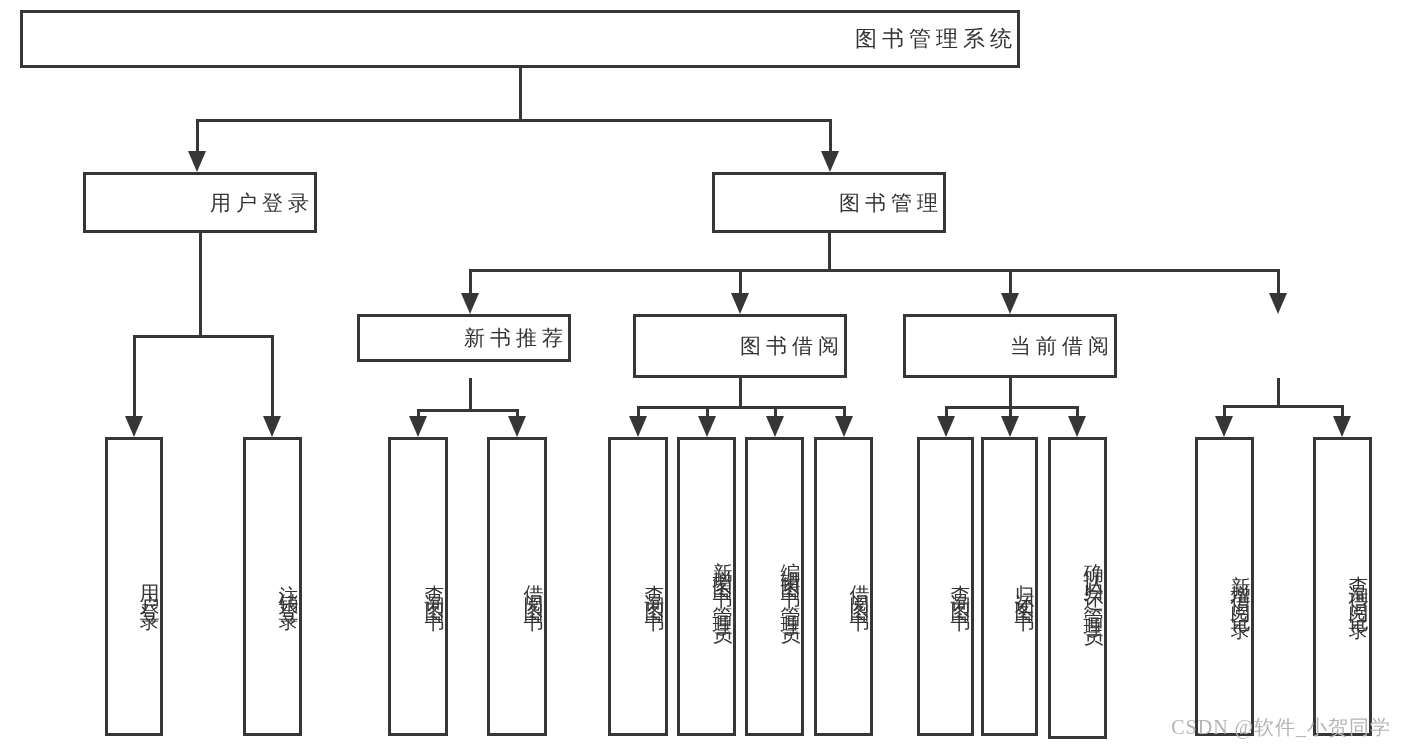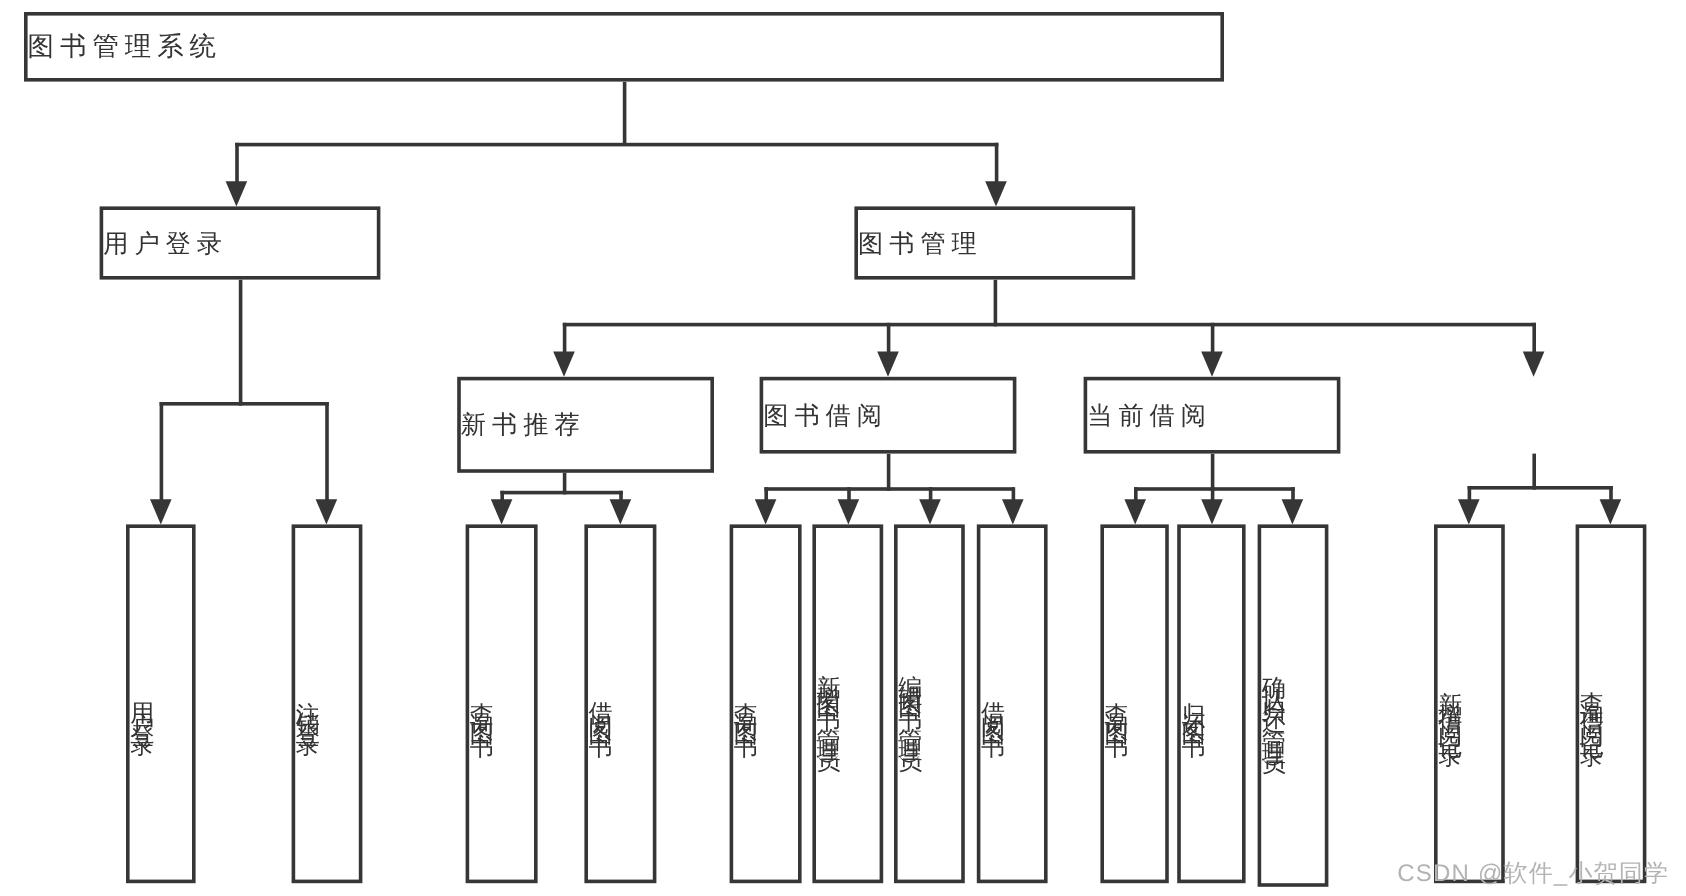--- a/index.html
+++ b/index.html
@@ -15,21 +15,21 @@
     background: var(--bg, #ffffff);
     overflow: hidden;
   }
   .box {
     position: absolute;
     box-sizing: border-box;
     background: var(--box-fill, #ffffff);
     border: 3px solid var(--line, #363636);
     display: flex;
     align-items: center;
-    justify-content: flex-start;
+    justify-content: flex-end;
     color: var(--text, #333333);
   }
   .hlabel {
     font-size: 21px;
     letter-spacing: 5px;
     white-space: nowrap;
     color: var(--text, #333333);
   }
   .hlabel.root { font-size: 22px; }
   .vtext {
@@ -60,20 +60,21 @@
   }
   .watermark {
     position: absolute;
     right: 14px;
     bottom: 6px;
     font-size: 20px;
     letter-spacing: 1px;
     color: var(--wm, #b3b3b3);
     white-space: nowrap;
     z-index: 5;
+    font-family: Liberation Serif, serif;
   }
 </style>
 </head>
 <body>
 
 <div id="stage" style="--line: #363636; --box-fill: #ffffff; --text: #333333; --bg: #ffffff; --wm: #b3b3b3;">
 
   <div id="connectors">
       <div class="vl" style="left: 518.5px; top: 68px; height: 53px;"></div>
       <div class="vl" style="left: 198.5px; top: 233px; height: 105px;"></div>
@@ -133,21 +134,21 @@
     <span class="hlabel root">图书管理系统</span>
   </div>
 
   <div class="box" style="left:83px;top:172px;width:234px;height:61px">
     <span class="hlabel">用户登录</span>
   </div>
   <div class="box" style="left:712px;top:172px;width:234px;height:61px">
     <span class="hlabel">图书管理</span>
   </div>
 
-  <div class="box" style="left:381px;top:314px;width:214px;height:80px">
+  <div class="box" style="left:357px;top:314px;width:214px;height:48px">
     <span class="hlabel">新书推荐</span>
   </div>
   <div class="box" style="left:903px;top:314px;width:214px;height:64px">
     <span class="hlabel">当前借阅</span>
   </div>
   <div class="box" style="left:633px;top:314px;width:214px;height:64px">
     <span class="hlabel">图书借阅</span>
   </div>
 
   <div class="box" style="left:105px;top:437px;width:58px;height:299px">

